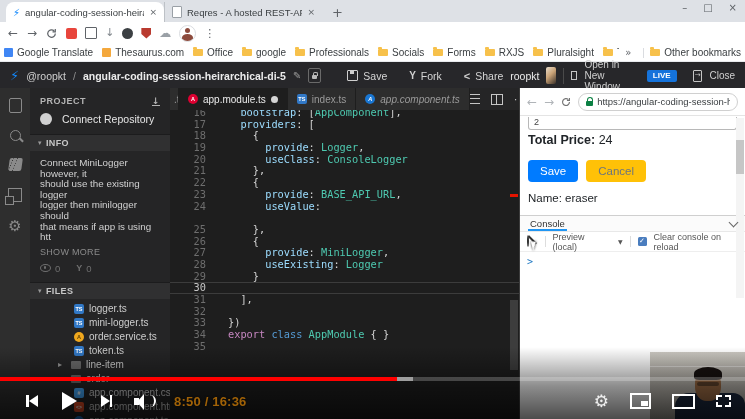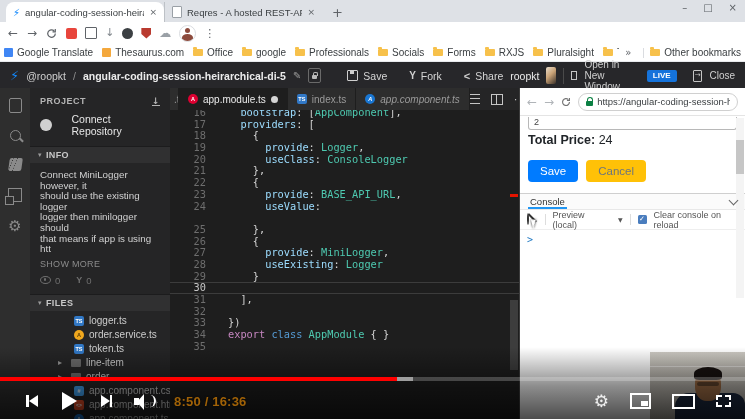--- a/index.html
+++ b/index.html
@@ -79,21 +79,21 @@
   .ab-search{width:9px;height:9px;border:1.6px solid #8a8a8a;border-radius:50%;position:relative;}
   .ab-search::after{content:'';position:absolute;width:5px;height:1.6px;background:#8a8a8a;right:-4px;bottom:-1px;transform:rotate(45deg);}
   .ab-book{width:13px;height:13px;background:linear-gradient(105deg,#8a8a8a 20%,#2e2e2e 22%,#8a8a8a 24%,#8a8a8a 45%,#2e2e2e 47%,#8a8a8a 49%);transform:skewX(-8deg);border-radius:2px;}
   .ab-layout{width:12px;height:12px;border:1.4px solid #8a8a8a;position:relative;}
   .ab-layout::after{content:'';position:absolute;left:-4px;bottom:-4px;width:7px;height:7px;border:1.4px solid #8a8a8a;background:#2e2e2e;}
   .ab-gear{font-size:15px;line-height:14px;}
   
   .sidebar{width:140px;background:#252526;flex:none;overflow:hidden;color:#ccc;}
   .proj-row{display:flex;justify-content:space-between;align-items:center;padding:8px 10px 5px;font-size:9px;font-weight:bold;letter-spacing:.5px;color:#b4b4b4;}
   .dl-ic{color:#b4b4b4;font-size:9px;border-bottom:1.2px solid #b4b4b4;line-height:8px;}
-  .connect{display:flex;align-items:center;gap:20px;padding:2px 10px 9px;font-size:10.5px;color:#e6e6e6;}
+  .connect{display:flex;align-items:center;gap:10px;padding:2px 10px 9px;font-size:10.5px;color:#e6e6e6;}
   .gh{width:12px;height:12px;border-radius:50%;background:#d0d0d0;}
   .sect{background:#303031;border-top:1px solid #1c1c1d;padding:3px 8px;font-size:9px;font-weight:bold;color:#c8c8c8;display:flex;align-items:center;gap:4px;letter-spacing:.4px;}
   .sect .ig{font-size:7px;color:#9a9a9a;}
   .info-body{padding:7px 10px 0;font-size:9.8px;line-height:10.6px;color:#d2d2d2;}
   .show-more{padding:4px 10px 0;font-size:9px;color:#8b8b8b;letter-spacing:.3px;}
   .counts{display:flex;gap:16px;align-items:center;padding:6px 10px 8px;font-size:9.5px;color:#6f6f6f;}
   .cnt{display:flex;gap:4px;align-items:center;}
   .eye{width:9px;height:6px;border:1.1px solid #6f6f6f;border-radius:50%;position:relative;}
   .eye::after{content:'';position:absolute;left:2.5px;top:1px;width:2.5px;height:2.5px;border-radius:50%;background:#6f6f6f;}
   .fk{font-size:9px;font-weight:bold;color:#6f6f6f;}
@@ -381,20 +381,24 @@
         <div class="sect">
           <span class="ig">▾</span>
           <span>FILES</span>
         </div>
         <div class="file-list" id="file-list">
             <div class="file-row">
               <span class="fic fic-ts">TS</span>
               <span>logger.ts</span>
             </div>
             <div class="file-row">
+              <span class="fic fic-ts">TS</span>
+              <span>mini-logger.ts</span>
+            </div>
+            <div class="file-row">
               <span class="fic fic-ng-service">A</span>
               <span>order.service.ts</span>
             </div>
             <div class="file-row">
               <span class="fic fic-ts">TS</span>
               <span>token.ts</span>
             </div>
             <div class="file-row folder">
               <span class="caret ig">▸</span>
               <span class="fic fic-folder"></span>
@@ -553,20 +557,21 @@
         </div>
         <div class="pinput">2</div>
         <div class="ptotal">
           <b>Total Price:</b>
           <span>24</span>
         </div>
         <div class="pbtns">
           <button class="btn btn-save">Save</button>
           <button class="btn btn-cancel">Cancel</button>
         </div>
+        <div class="pname">Name: eraser</div>
         <div class="pscroll">
             <div class="pscroll-thumb"></div>
           </div>
         <div class="consolebox">
           <div class="chead">
             <span class="chead-title">Console</span>
             <span class="chev"></span>
           </div>
           <div class="ctools">
             <span style="position:relative;display:inline-block;width:12px;height:12px;">

